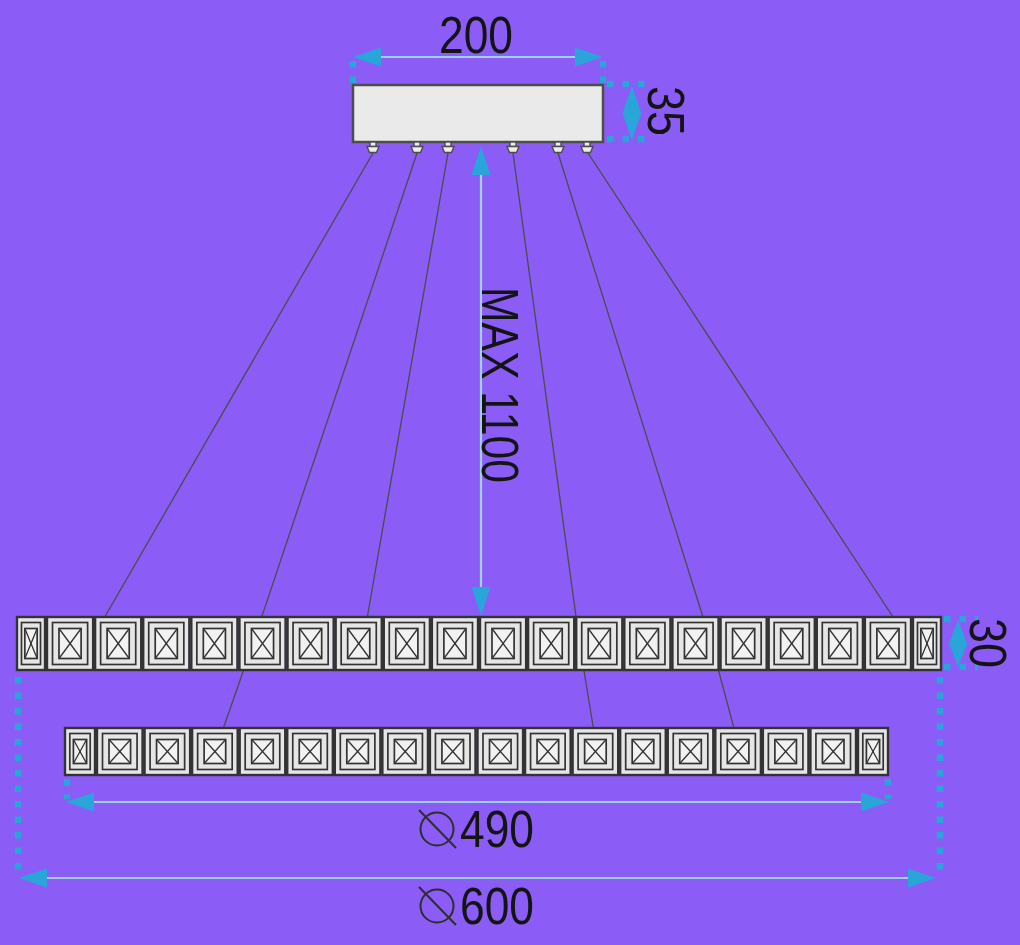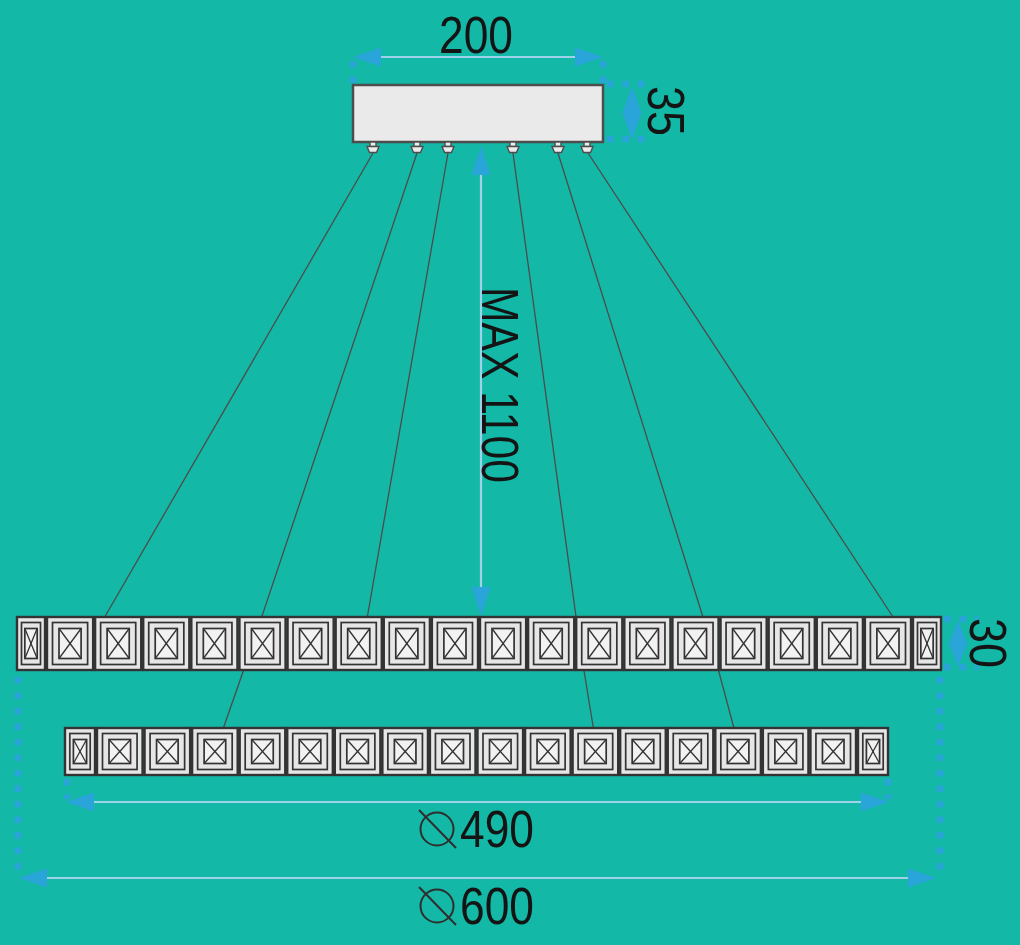--- a/index.html
+++ b/index.html
@@ -1,16 +1,16 @@
 <!DOCTYPE html>
 <html><head>
 <meta charset="utf-8">
 <style>
   html,body{margin:0;padding:0;background:#ffffff;}
-  .stage{position:relative;width:1020px;height:945px;background:#14b8a6;overflow:hidden;}
+  .stage{position:relative;width:1020px;height:945px;background:#8b5cf6;overflow:hidden;}
   svg{display:block;font-family:"Liberation Sans", sans-serif;}
 
   
   .canopy{fill:#eaeaea;stroke:#4d4d4d;stroke-width:2.5;}
   .hook{fill:#ececec;stroke:#4d4d4d;stroke-width:1.4;}
   .cable{fill:none;stroke:#4c4c4c;stroke-width:1.3;}
 
   
   .sq-outer{fill:#e6e6e6;stroke:#333333;stroke-width:2.4;}
   .sq-inner{fill:#e6e6e6;stroke:#333333;stroke-width:1.7;}

